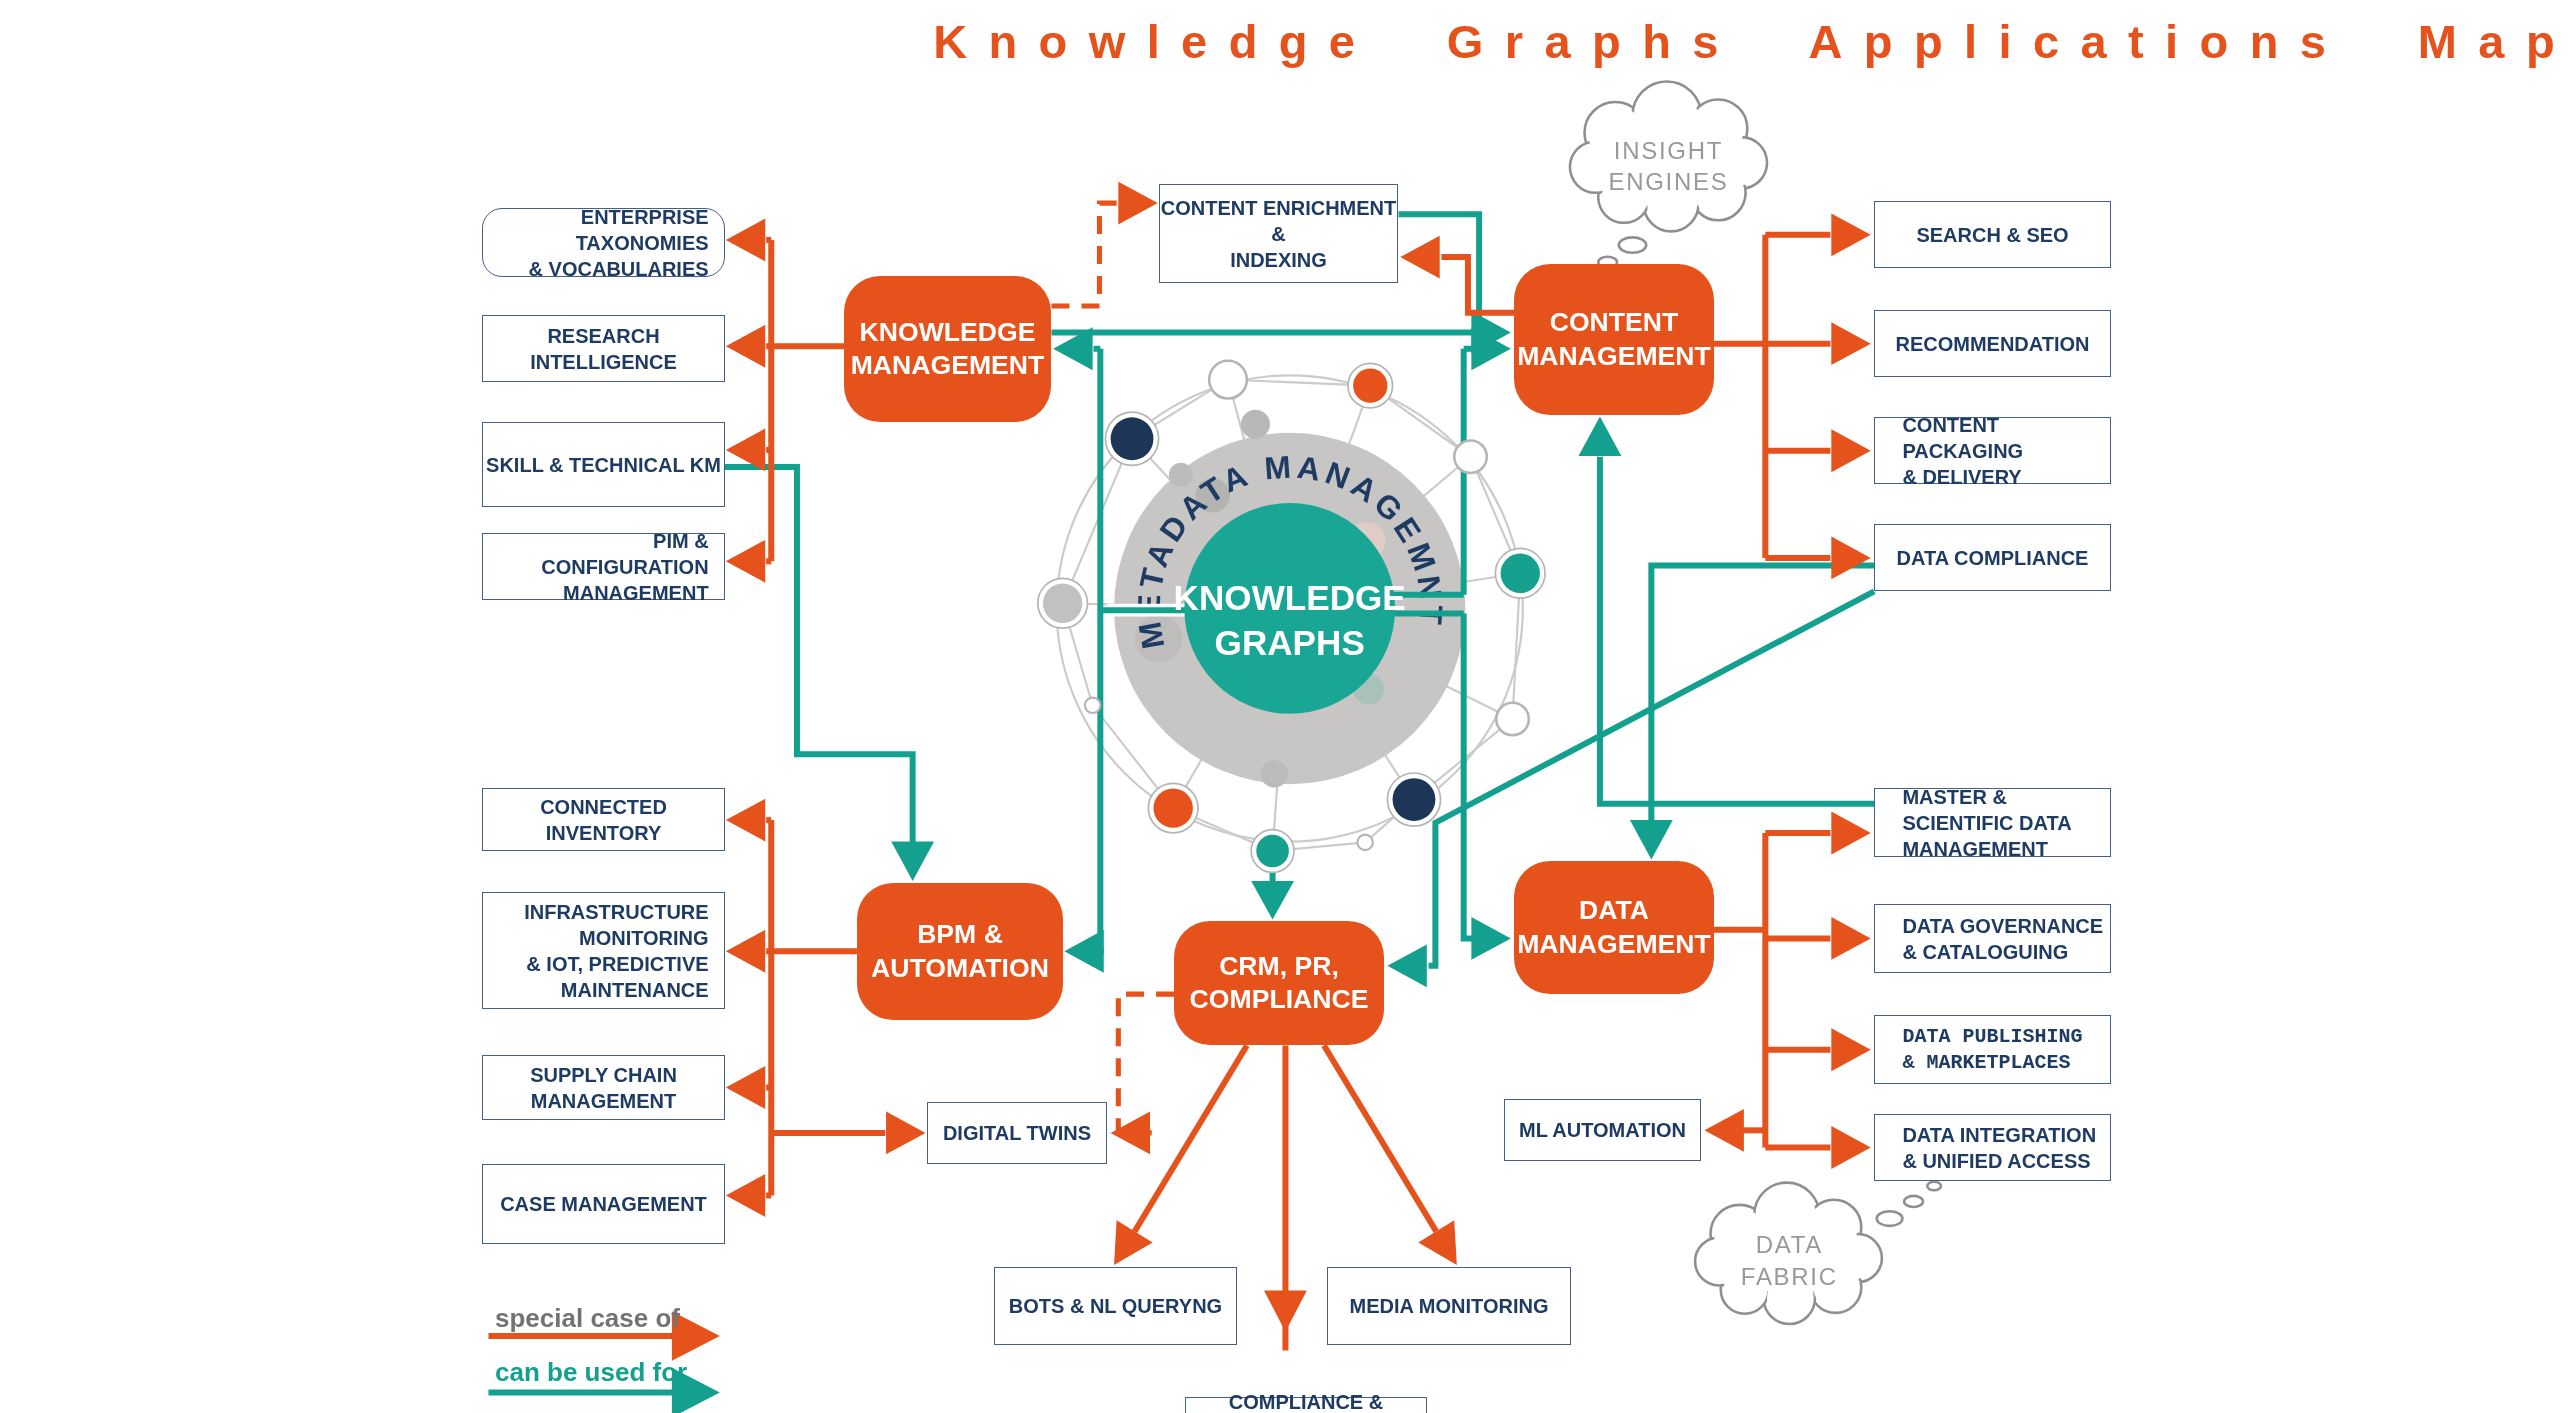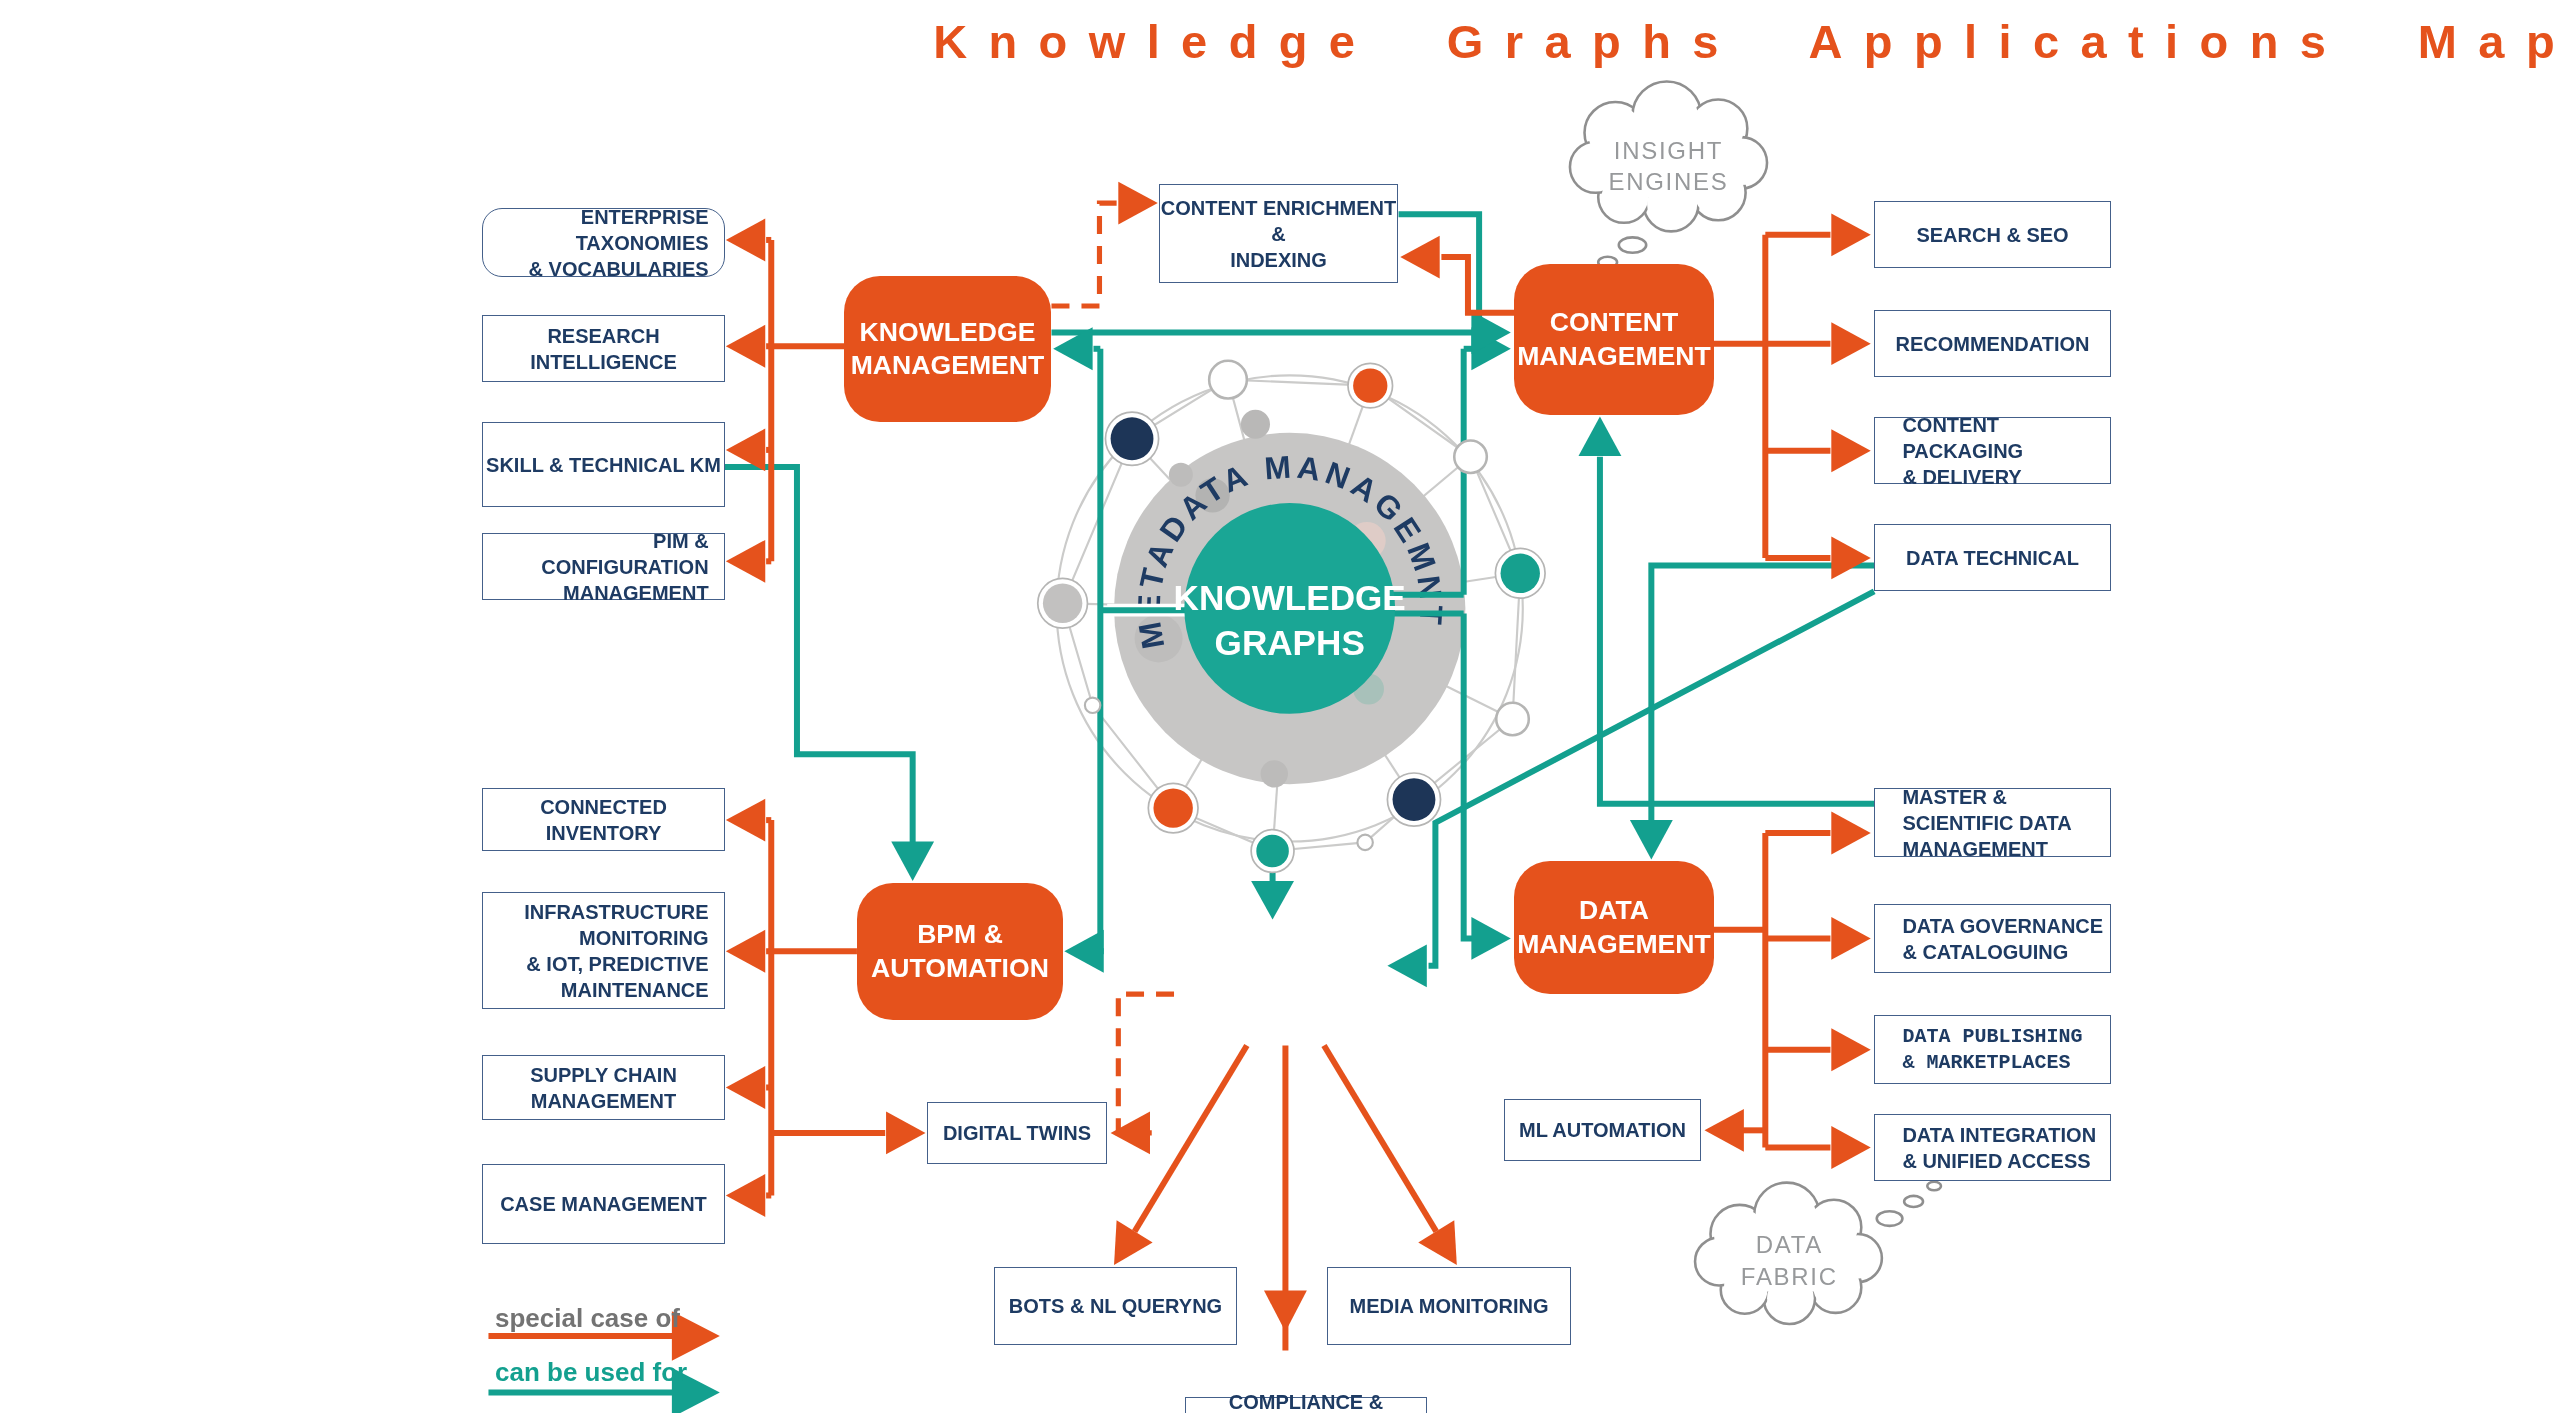--- a/index.html
+++ b/index.html
@@ -296,20 +296,23 @@
 
   <div class="hub" style="left:844px;top:276px;width:207px;height:146px;">
       <span>KNOWLEDGE<br>MANAGEMENT</span>
     </div>
   <div class="hub" style="left:1514px;top:264px;width:200px;height:151px;">
       <span>CONTENT<br>MANAGEMENT</span>
     </div>
   <div class="hub" style="left:857px;top:883px;width:206px;height:137px;">
       <span>BPM &amp;<br>AUTOMATION</span>
     </div>
+  <div class="hub" style="left:1174px;top:921px;width:210px;height:124px;">
+      <span>CRM, PR,<br>COMPLIANCE</span>
+    </div>
   <div class="hub" style="left:1514px;top:861px;width:200px;height:133px;">
       <span>DATA<br>MANAGEMENT</span>
     </div>
 
   <div class="wbox align-right" style="left:482px;top:208px;width:243px;height:69px;border-radius:20px;">
       <span>ENTERPRISE TAXONOMIES<br>&amp; VOCABULARIES</span>
     </div>
   <div class="wbox" style="left:482px;top:315px;width:243px;height:67px;">
       <span>RESEARCH INTELLIGENCE</span>
     </div>
@@ -339,21 +342,21 @@
   <div class="wbox" style="left:1874px;top:201px;width:237px;height:67px;">
       <span>SEARCH &amp; SEO</span>
     </div>
   <div class="wbox" style="left:1874px;top:310px;width:237px;height:67px;">
       <span>RECOMMENDATION</span>
     </div>
   <div class="wbox align-left" style="left:1874px;top:417px;width:237px;height:67px;">
       <span>CONTENT PACKAGING<br>&amp; DELIVERY</span>
     </div>
   <div class="wbox" style="left:1874px;top:524px;width:237px;height:67px;">
-      <span>DATA  TECHNICAL</span>
+      <span>DATA  COMPLIANCE</span>
     </div>
   <div class="wbox align-left" style="left:1874px;top:788px;width:237px;height:69px;">
       <span>MASTER &amp; SCIENTIFIC DATA<br>MANAGEMENT</span>
     </div>
   <div class="wbox align-left" style="left:1874px;top:904px;width:237px;height:69px;">
       <span>DATA GOVERNANCE<br>&amp; CATALOGUING</span>
     </div>
   <div class="wbox align-left" style="left:1874px;top:1015px;width:237px;height:69px;font-family:Liberation Mono, monospace;">
       <span>DATA PUBLISHING<br>&amp; MARKETPLACES</span>
     </div>

